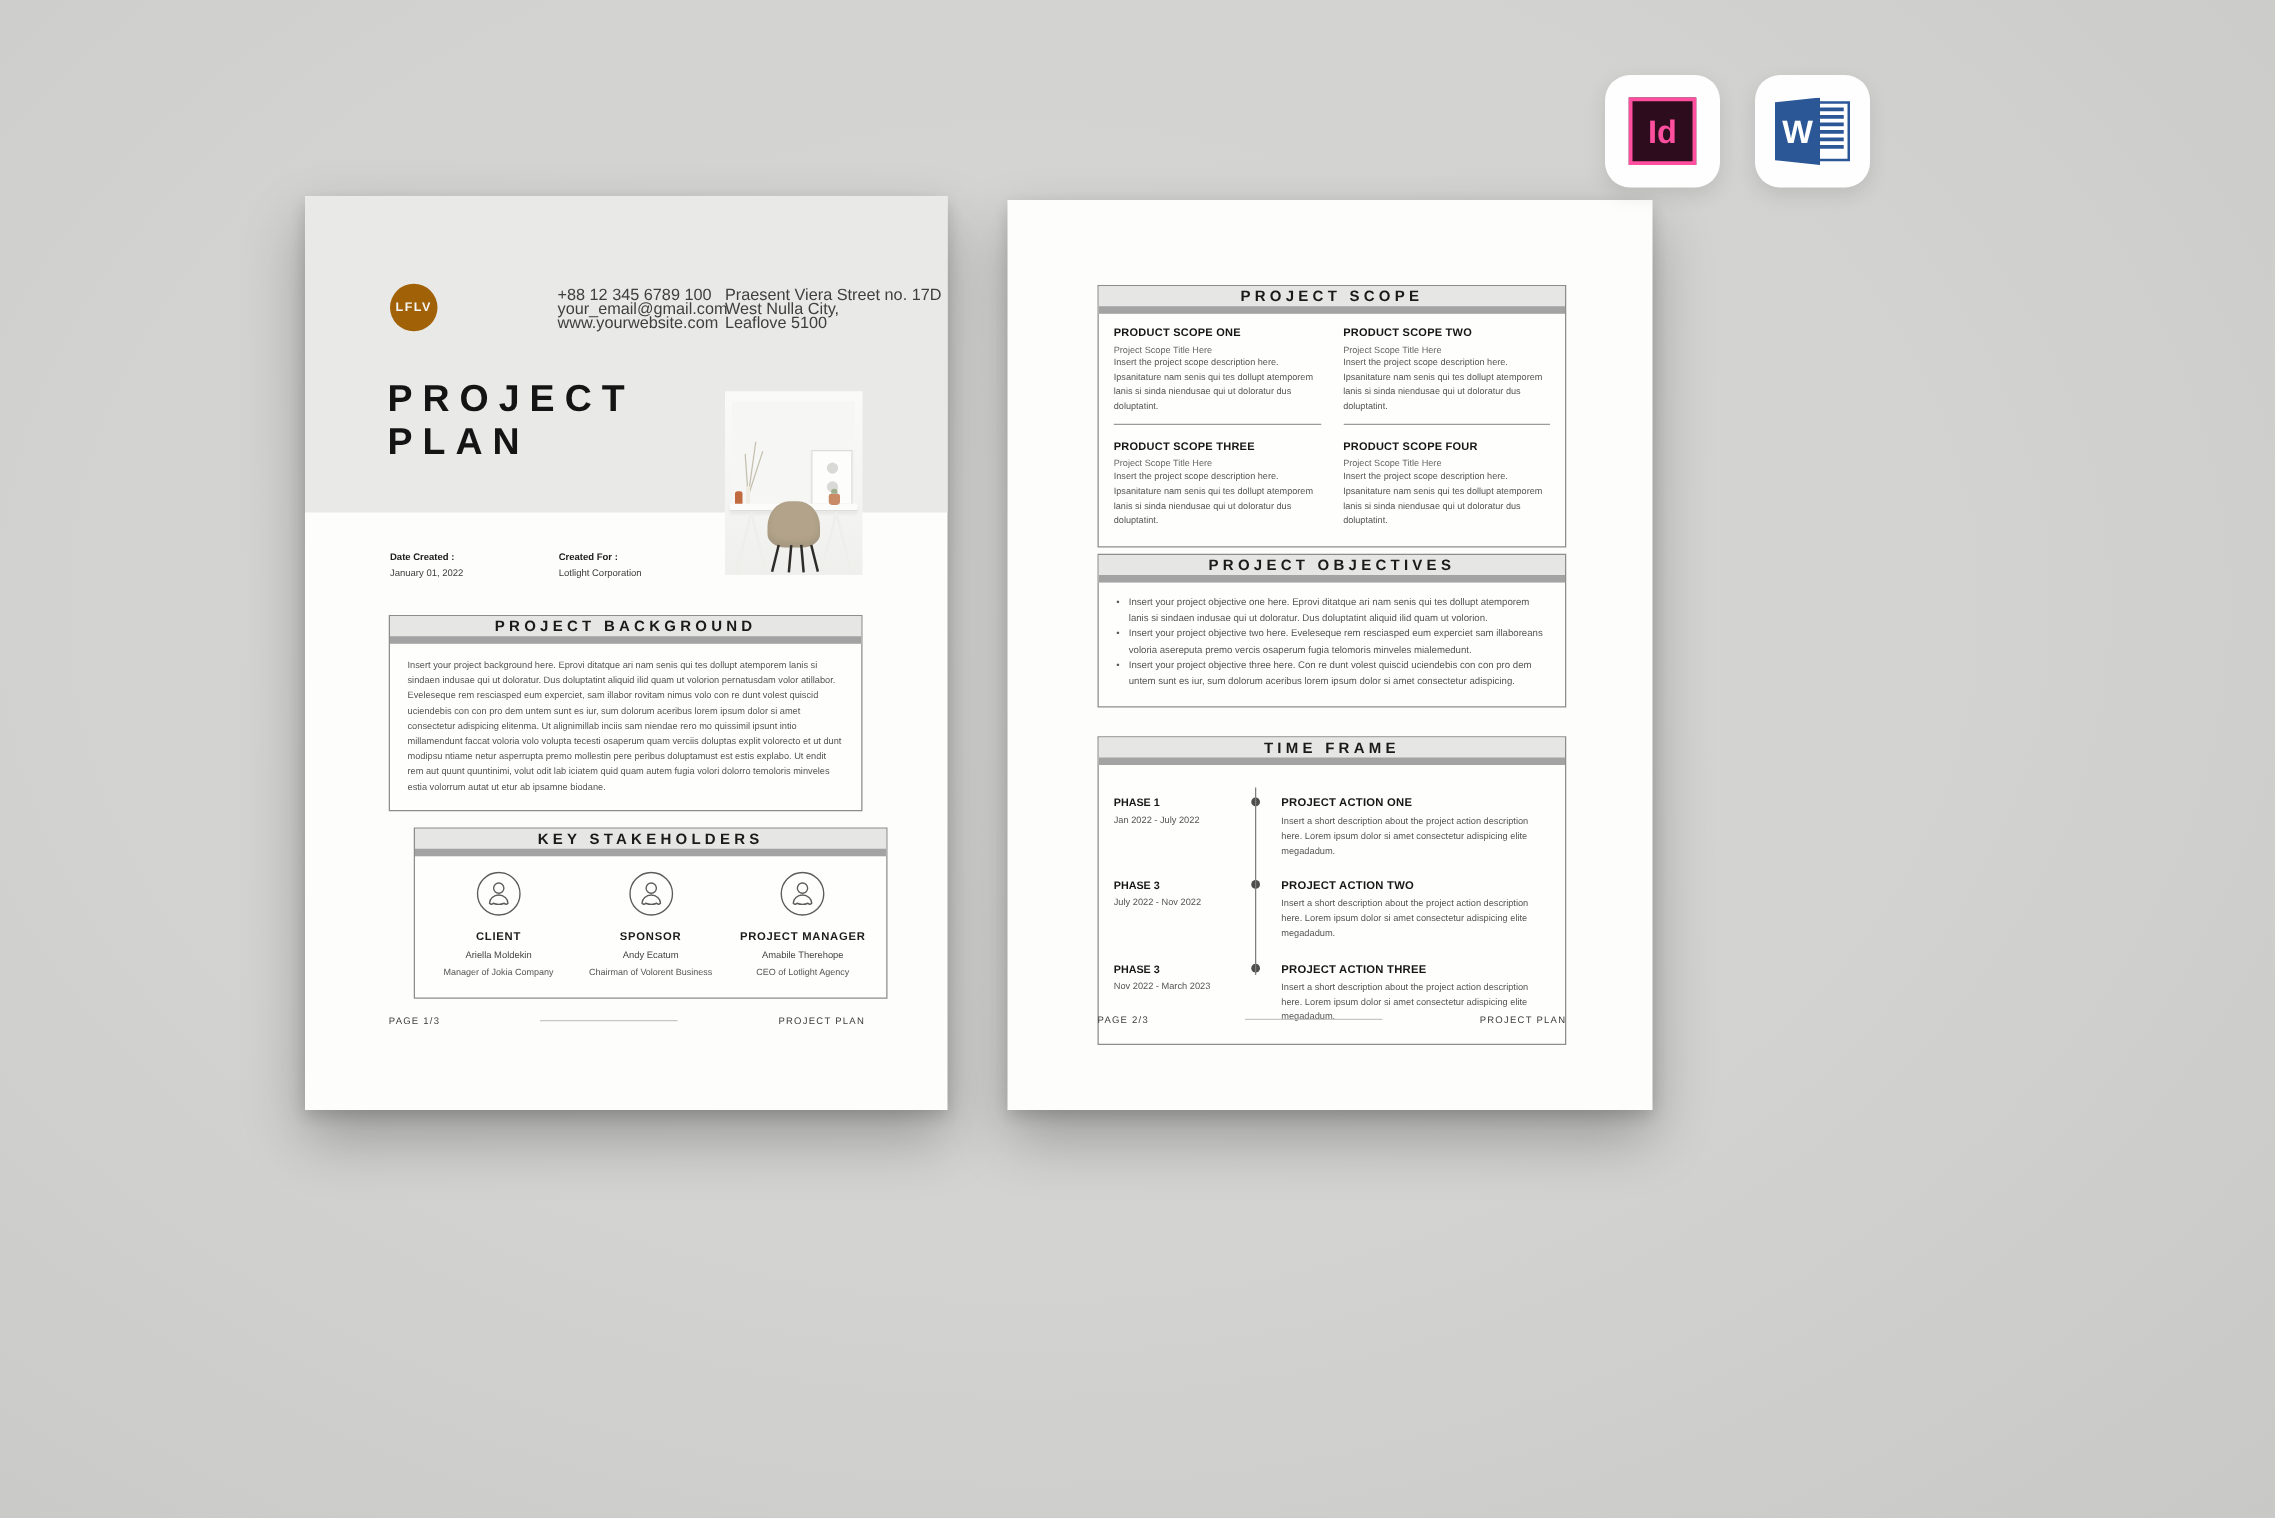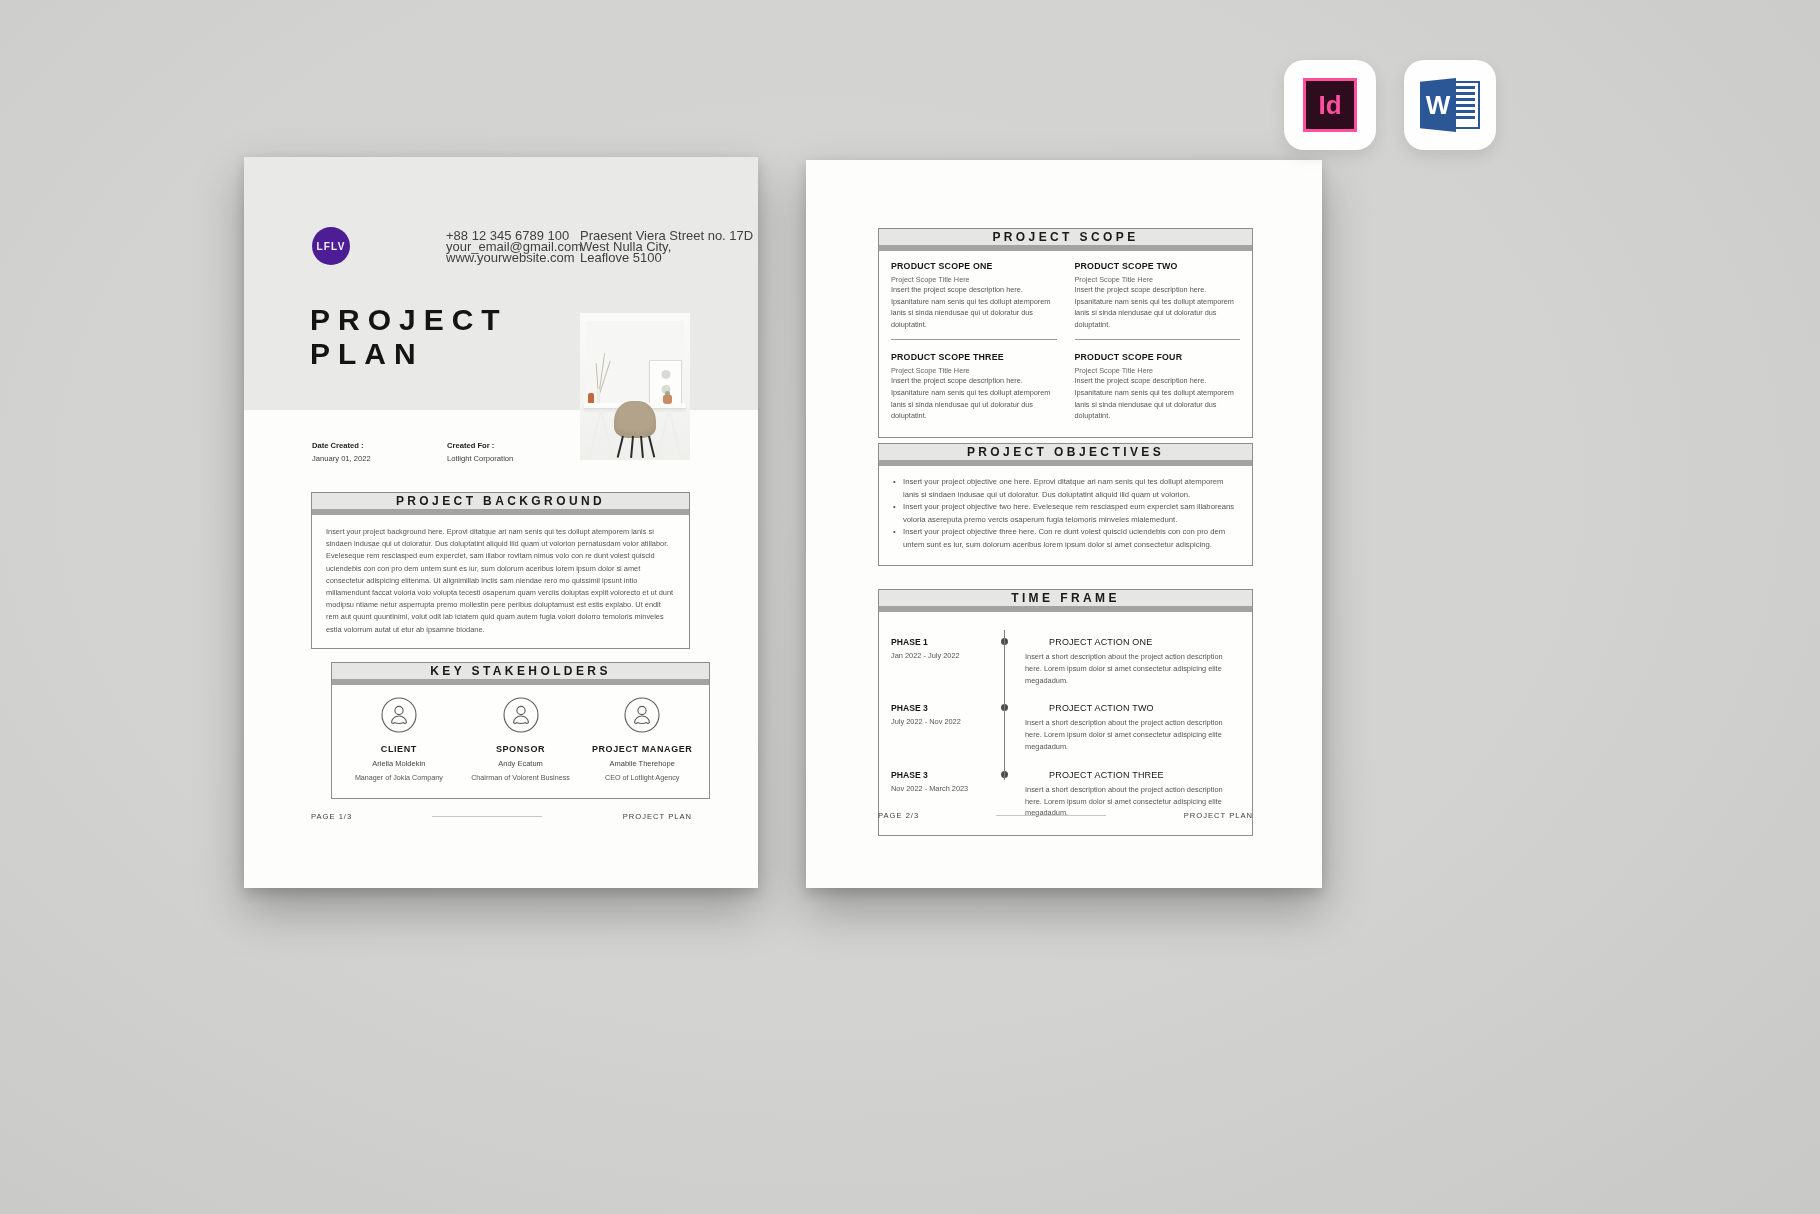--- a/index.html
+++ b/index.html
@@ -15,21 +15,21 @@
     position:absolute; background:#fdfdfc;
     box-shadow:0 22px 45px rgba(0,0,0,.28), 0 5px 12px rgba(0,0,0,.16);
   }
   .page1 { left:244px; top:157px; width:514px; height:731px; }
   .page2 { left:806px; top:160px; width:516px; height:728px; }
   .p1-band { position:absolute; left:0; top:0; right:0; height:253px; background:#e9e9e8; }
 
   
   .logo {
     position:absolute; left:68px; top:70px; width:38px; height:38px; border-radius:50%;
-    background:#4c1d95; color:#f4f4f4; display:flex; align-items:center; justify-content:center;
+    background:#a16207; color:#f4f4f4; display:flex; align-items:center; justify-content:center;
     font-size:10px; font-weight:bold; letter-spacing:1.2px;
   }
   .contact-block { position:absolute; top:73px; font-size:13px; line-height:11px; color:#3f3f3f; }
   .contact { left:202px; }
   .address { left:336px; }
   .doc-title {
     position:absolute; left:66px; top:146px; font-size:30px; line-height:34px;
     font-weight:bold; letter-spacing:8px; color:#141414;
   }
   .meta { position:absolute; top:284px; font-size:7.6px; }
@@ -119,21 +119,21 @@
   .obj-item::before { content:"•"; position:absolute; left:0; top:0; color:#555; font-size:7.7px; }
 
   
   .tf-body { position:relative; padding:25px 12px 16px; }
   .tf-vline { position:absolute; left:125px; top:18px; width:1px; height:150px; background:#7e7e7c; }
   .tf-row { display:grid; grid-template-columns:100px 34px 1fr; min-height:43px; }
   .tf-row + .tf-row { margin-top:17px; }
   .tf-phase { font-size:8.6px; font-weight:bold; color:#161616; }
   .tf-dates { font-size:7.4px; color:#555; margin-top:4px; }
   .tf-dot { width:7px; height:7px; border-radius:50%; background:#4e4e4c; margin-left:10px; margin-top:1px; }
-  .tf-action { font-size:9px; font-weight:normal; letter-spacing:.2px; color:#161616;margin-left:24px; }
+  .tf-action { font-size:9px; font-weight:bold; letter-spacing:.2px; color:#161616; }
   .tf-desc { font-size:7.4px; line-height:11.8px; color:#555; margin-top:4px; }
 
   
   .app-tile { position:absolute; top:60px; width:92px; height:90px; border-radius:20px; background:#fefefe;
               box-shadow:0 6px 16px rgba(0,0,0,.10); display:flex; align-items:center; justify-content:center; }
   .tile-id { left:1284px; }
   .tile-word { left:1404px; }
   .id-mark { width:54px; height:54px; background:#2d0d1d; border:3px solid #ff4f9e;
              display:flex; align-items:center; justify-content:center;
              color:#ff4f9e; font-size:26px; font-weight:bold; }

